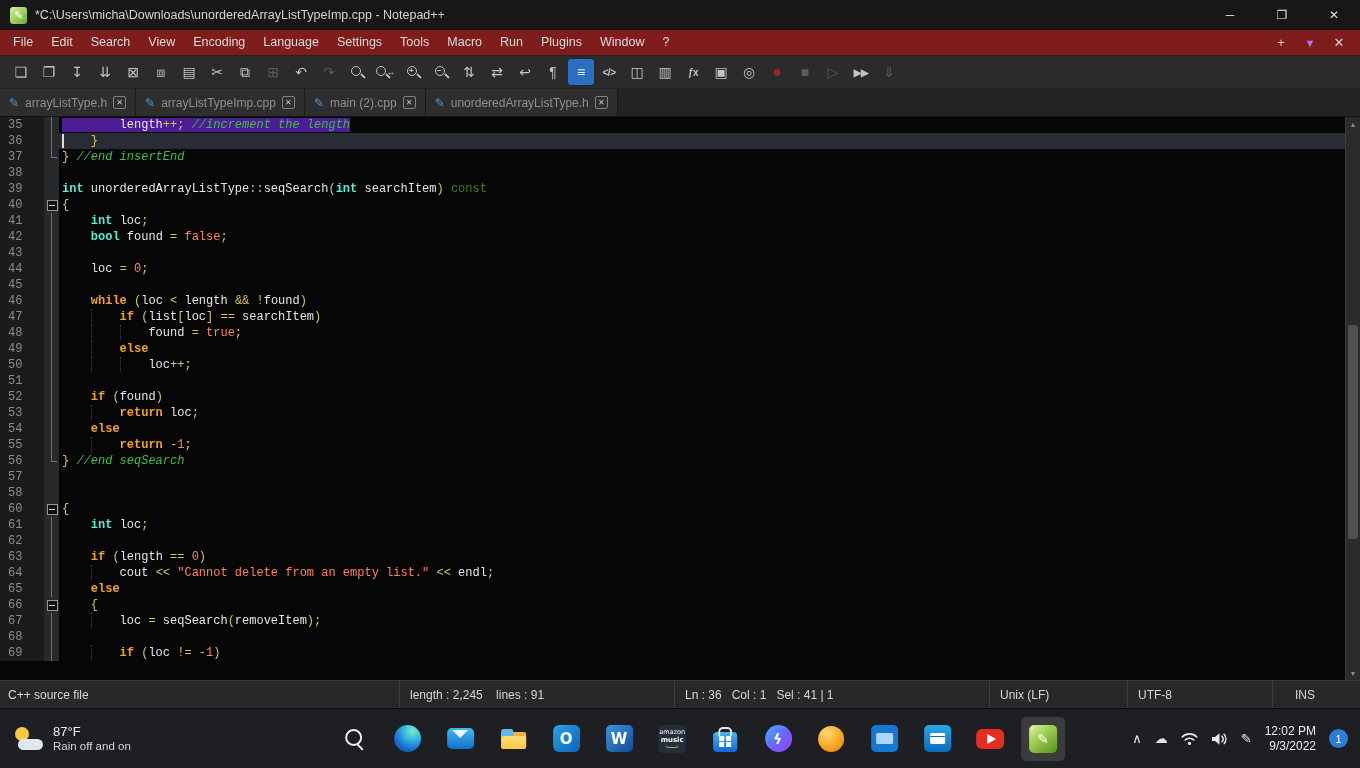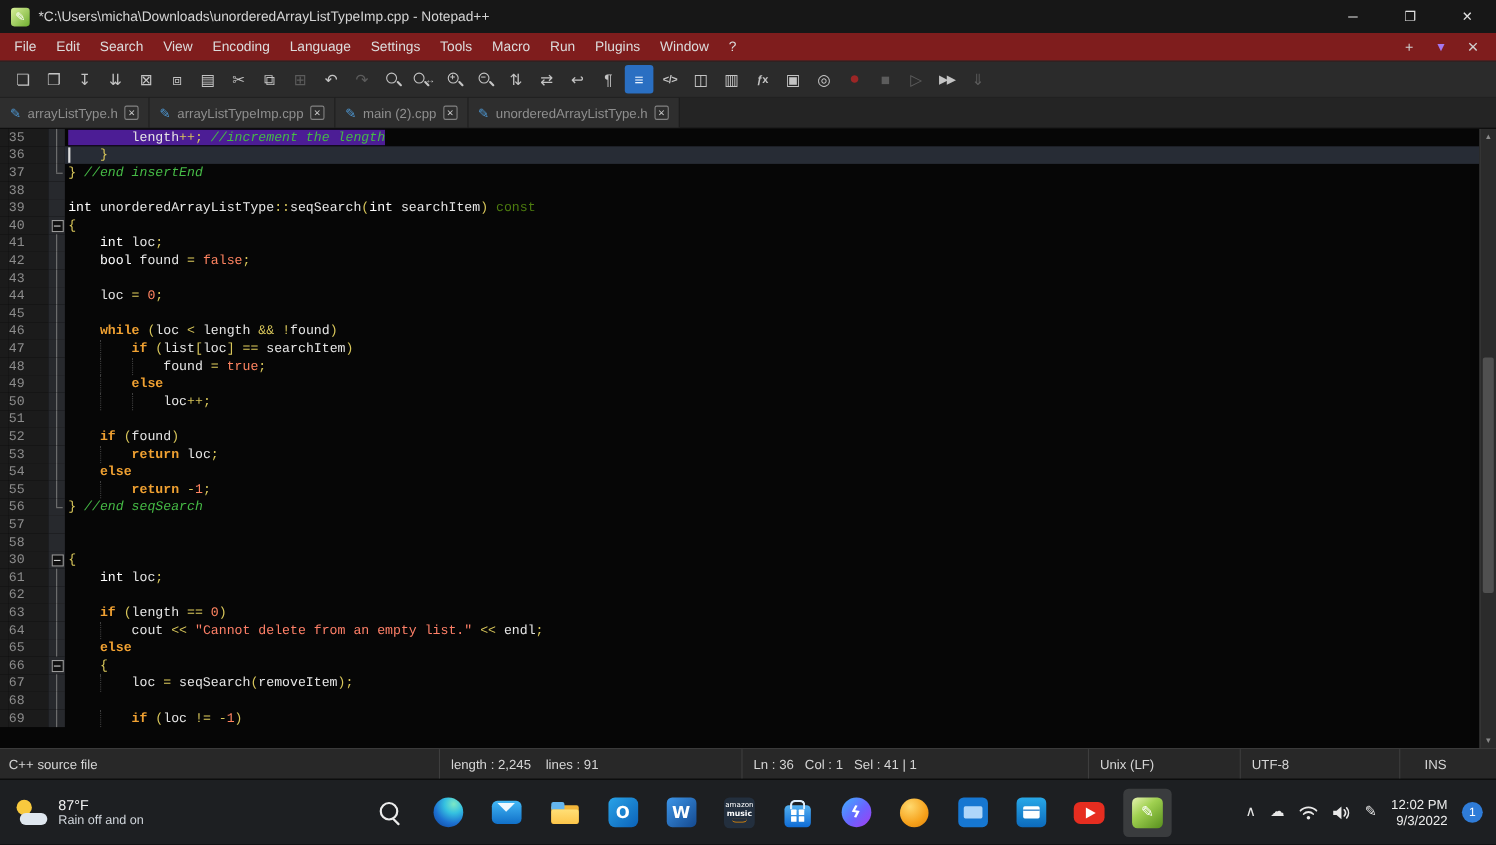--- a/index.html
+++ b/index.html
@@ -56,21 +56,21 @@
   .fold-end::before{content:"";position:absolute;left:7px;top:0;height:8px;width:1px;background:#747474}
   .fold-end::after{content:"";position:absolute;left:7px;top:8px;width:6px;height:1px;background:#747474}
   .fold-box::before{content:"";position:absolute;left:2.5px;top:3px;width:9px;height:9px;border:1px solid #9a9a9a;background:#101010}
   .fold-box::after{content:"";position:absolute;left:5px;top:8px;width:6px;height:1px;background:#cfcfcf}
   .code{flex:1;position:relative;white-space:pre;color:#e6e6e6;padding-left:3px}
   .code span{white-space:pre}
   .curline{background:#272c35}
   .selbg{background:#4c1d95}
   .caret{position:absolute;left:3px;top:1px;width:2px;height:14px;background:#dedede}
   .guide{position:absolute;top:0;bottom:0;border-left:1px dotted #4a4a4a;opacity:.85}
-  .tk-kw{color:#ffffff;font-weight:normal}
+  .tk-kw{color:#5eead4;font-weight:bold}
   .tk-kw2{color:#4d7c0f;font-weight:normal}
   .tk-flow{color:#f0a132;font-weight:bold}
   .tk-num{color:#ff8461}
   .tk-str{color:#ff8068}
   .tk-op{color:#d8c65a}
   .tk-cmt{color:#46bb46;font-style:italic}
   .tk-id,.tk-pl,.tk-ws{color:#e6e6e6}
   .scroll{flex:0 0 15px;background:#2b2b2b;border-left:1px solid #3a3a3a;position:relative}
   .sarr{position:absolute;left:0;width:14px;height:14px;color:#8a8a8a;font-size:7px;display:flex;align-items:center;justify-content:center}
   .sarr.up{top:0}.sarr.up::before{content:"▲"}
@@ -390,21 +390,21 @@
           <div class="code"></div>
         </div>
         <div class="ed-row">
           <span class="bm"></span>
           <span class="lnum">58</span>
           <span class="fold fold-none"></span>
           <div class="code"></div>
         </div>
         <div class="ed-row">
           <span class="bm"></span>
-          <span class="lnum">30</span>
+          <span class="lnum">60</span>
           <span class="fold fold-box"></span>
           <div class="code"><span class="tk-op">{</span></div>
         </div>
         <div class="ed-row">
           <span class="bm"></span>
           <span class="lnum">61</span>
           <span class="fold fold-line"></span>
           <div class="code"><span class="tk-ws">    </span><span class="tk-kw">int</span><span class="tk-pl"> </span><span class="tk-id">loc</span><span class="tk-op">;</span></div>
         </div>
         <div class="ed-row">

